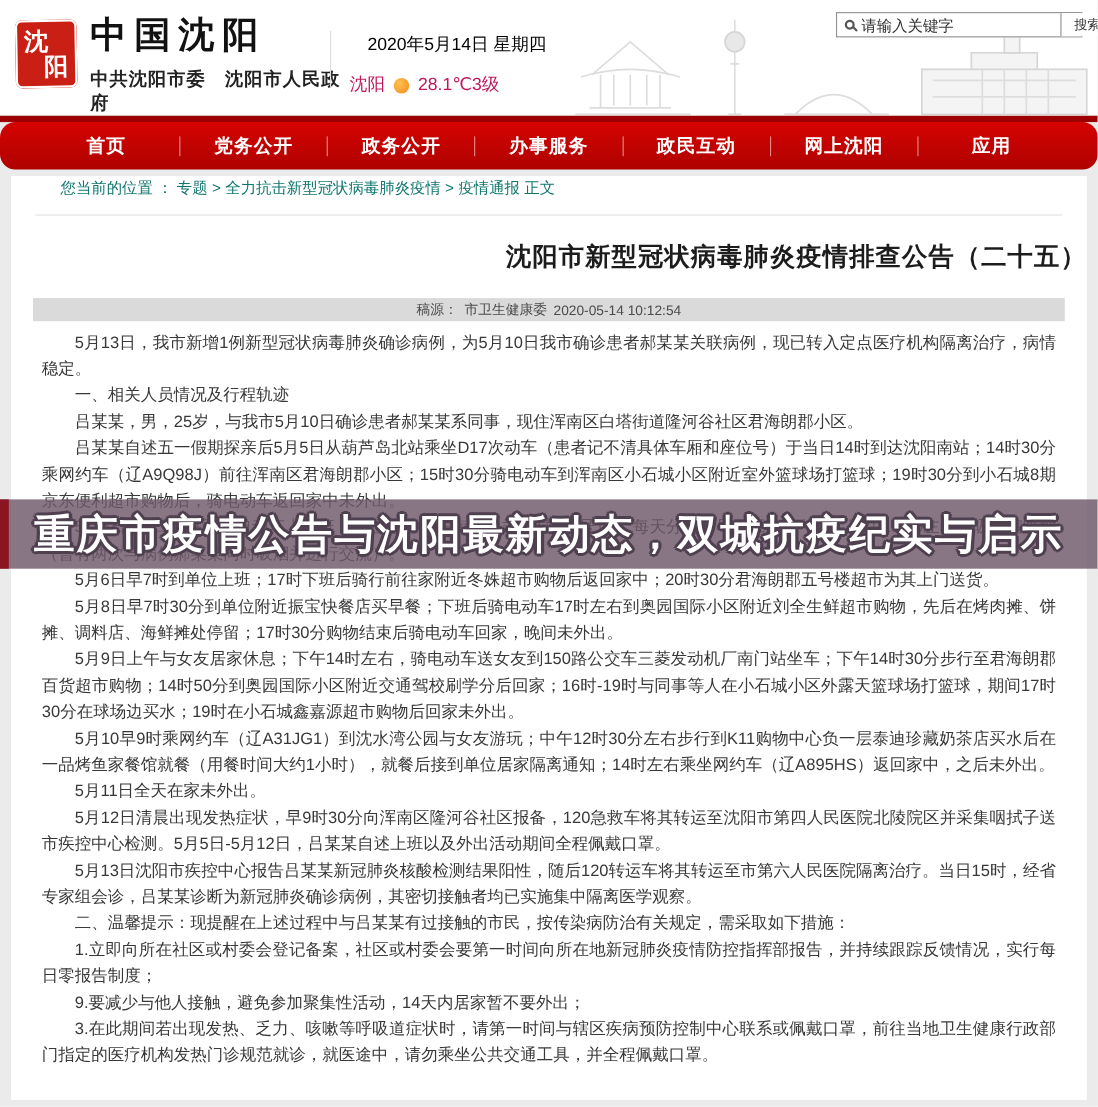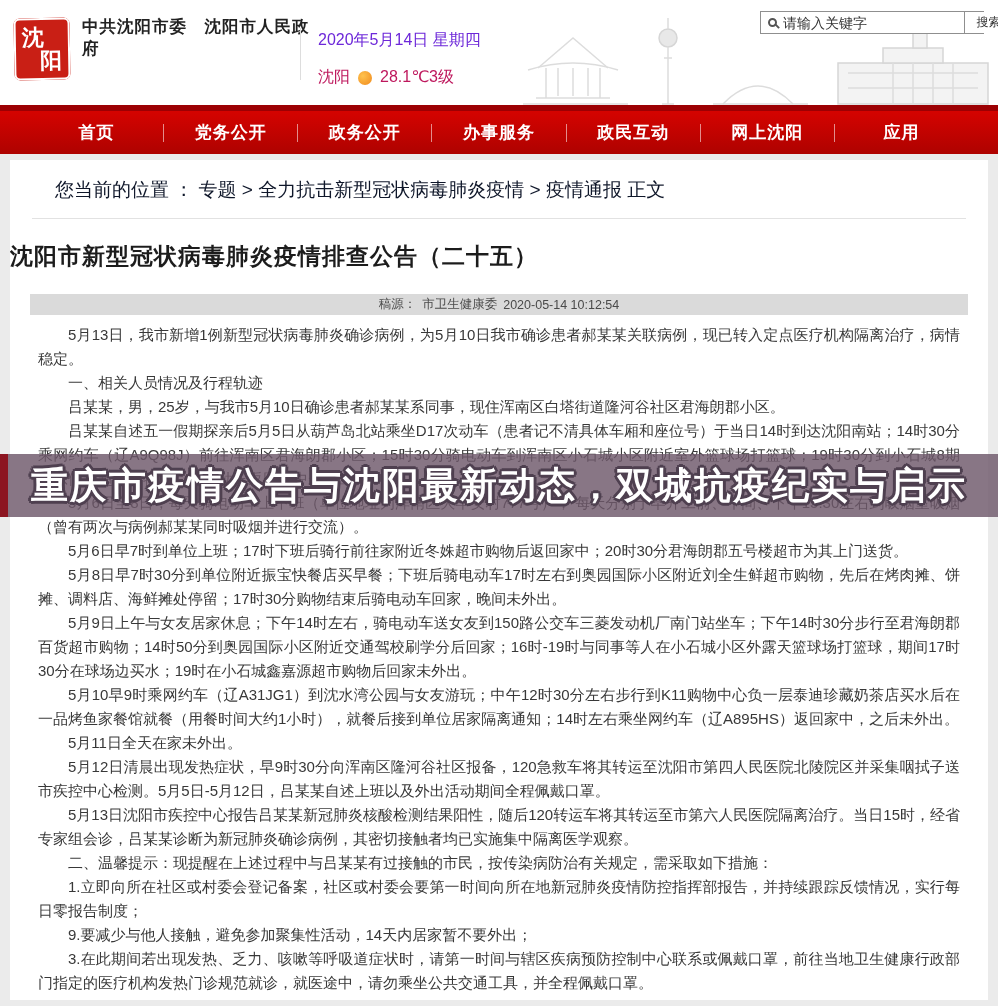--- a/index.html
+++ b/index.html
@@ -14,52 +14,52 @@
           border-radius:6px; color:#fff; display:flex; flex-direction:column; align-items:center;
           justify-content:center; font-weight:700; line-height:1.05; font-size:22px;
           box-shadow:0 0 0 2px #fff inset; transform:rotate(-1deg); }
   .seal span:first-child { align-self:flex-start; margin-left:8px; }
   .seal span:last-child  { align-self:flex-end;  margin-right:8px; }
   .brand { position:absolute; left:82px; top:10px; width:230px; }
   .site-name { font-size:33px; font-weight:900; color:#111; letter-spacing:7px; }
   .site-sub  { font-size:16.5px; font-weight:700; color:#222; margin-top:6px; letter-spacing:1px; }
   .hdr-divider { position:absolute; left:300px; top:28px; height:52px; width:1px; background:#ddd; }
   .datetime-block { position:absolute; left:318px; top:30px; }
-  .date-line { font-size:16px; color:#6d28d9; }
+  .date-line { font-size:16px; color:#000000;margin-left:16px; }
   .weather-line { margin-top:16px; font-size:16px; color:#be185d; display:flex; align-items:center; gap:8px; }
   .sun-dot { width:14px; height:14px; border-radius:50%;
              background:radial-gradient(circle at 35% 35%, #ffc24d, #f08a1d); display:inline-block; }
   .search-box { position:absolute; right:14px; top:11px; width:224px; height:23px; background:#fff;
                 border:1px solid #8f8f8f; display:flex; align-items:center; }
   .mag { position:relative; width:9px; height:9px; border:2px solid #555; border-radius:50%;
          margin:0 6px 0 7px; flex:0 0 auto; }
   .mag::after { content:""; position:absolute; width:6px; height:2px; background:#555;
                 transform:rotate(45deg); right:-5px; bottom:-2px; }
   .search-input { flex:1; border:none; outline:none; font-size:14px; color:#333; background:transparent;
                   font-family:inherit; }
   .search-input::placeholder { color:#333; opacity:1; }
   .search-btn { flex:0 0 auto; width:48px; height:100%; border-left:1px solid #8f8f8f; background:#fff;
                 font-size:12px; color:#333; display:flex; align-items:center; justify-content:center;
                 cursor:pointer; }
 
   
   .nav-strip { height:6px; background:#9c0003; }
   .nav { height:43px; background:linear-gradient(#d50300,#ae0200); display:flex; align-items:center;
-         padding:0 30px; }
+         padding:0 30px;border-radius:14px; }
   .nav-item { color:#fff; font-size:17px; font-weight:700; letter-spacing:1px; flex:1; text-align:center;
               cursor:pointer; white-space:nowrap; }
   .nav-sep { width:1px; height:18px; background:rgba(255,255,255,.55); flex:0 0 auto; }
 
   
   .content { position:relative; margin:6px 10px 0; width:978px; height:840px; background:#fff;
              overflow:hidden; }
-  .breadcrumb { padding:17px 0 0 45px; font-size:19px; color:#0f172a; }
+  .breadcrumb { padding:2px 0 0 45px; font-size:14px; color:#0f766e; }
   .breadcrumb .crumb { cursor:pointer; }
   .breadcrumb-rule { border:none; border-top:1px solid #e2e2e2; margin:15px 22px 0 22px; }
-  .article-title { margin-top:22px; text-align:left; font-size:23px; font-weight:700; color:#1c1c1c;
+  .article-title { margin-top:22px; text-align:right; font-size:23px; font-weight:700; color:#1c1c1c;
                    letter-spacing:1px; }
   .source-bar { margin:22px 20px 0; height:21px; background:#dadada; display:flex; align-items:center;
                 justify-content:center; font-size:12.5px; color:#4a4a4a; gap:6px; }
   .article-body { padding:8px 28px 0; font-size:15px; line-height:24px; color:#383838; text-align:justify; }
   .article-body p { text-indent:2em; }
 
   
   .overlay-banner { position:absolute; left:0; top:454px; width:998px; height:63px;
                     background:rgba(110,88,106,.82); display:flex; align-items:center;
                     justify-content:center; z-index:5; }
@@ -96,20 +96,21 @@
       <path d="M330 65 L460 65 M330 80 L460 80"></path>
       <path d="M395 25 Q395 18 402 18 Q409 18 409 25 L409 40 L395 40 Z" fill="#f2f2f2" stroke="#cfcfcf"></path>
     </svg>
 
     <div class="seal">
       <span>沈</span>
       <span>阳</span>
     </div>
 
     <div class="brand">
+      <div class="site-name">中国沈阳</div>
       <div class="site-sub">中共沈阳市委　沈阳市人民政府</div>
 
     </div>
 
     <div class="hdr-divider"></div>
 
     <div class="datetime-block">
       <div class="date-line">2020年5月14日 星期四</div>
       <div class="weather-line">
         <span>沈阳</span>

